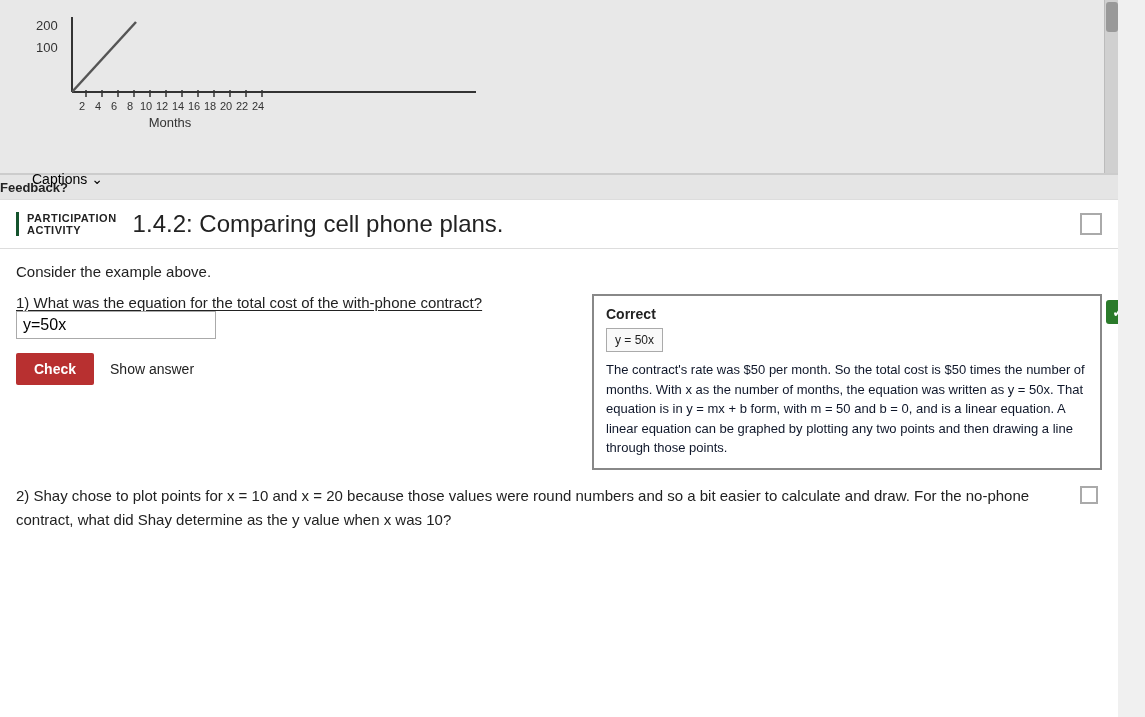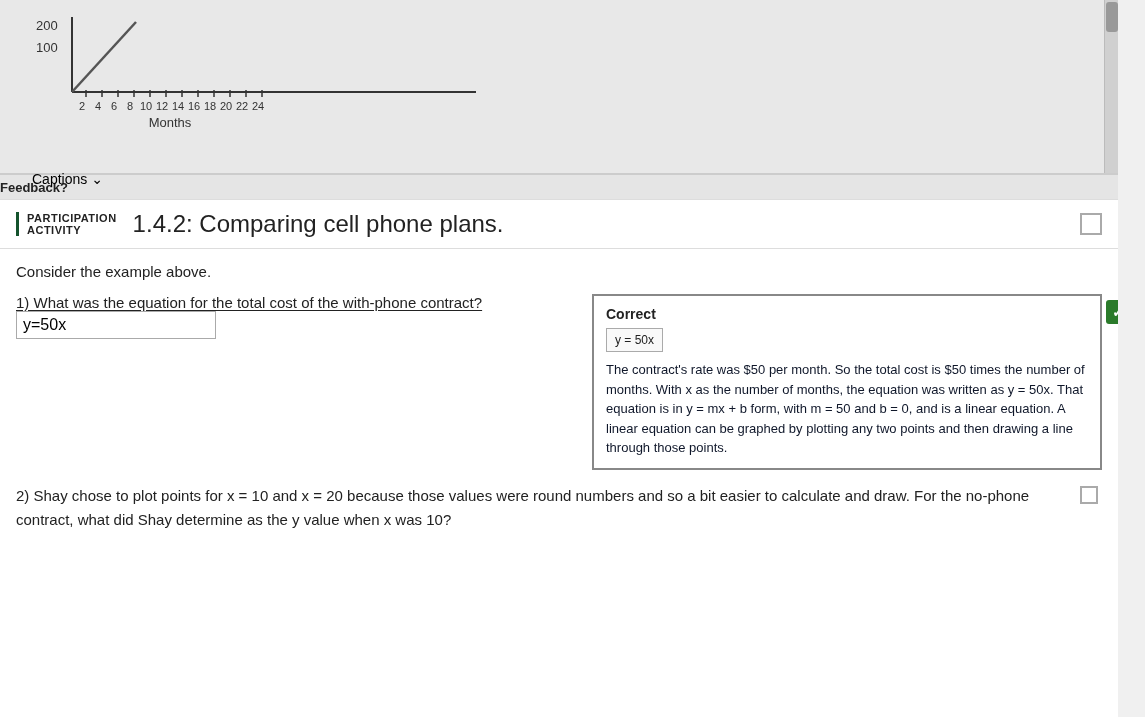--- a/index.html
+++ b/index.html
@@ -311,20 +311,24 @@
   </div>
 
   <div class="main-content">
     <div class="consider-text">Consider the example above.</div>
 
     <div class="question-block">
       <div class="question-row">
         <div class="question-left">
           <div class="question-text">1)  What was the equation for the total cost of the with-phone contract?</div>
           <input type="text" class="answer-input-box" value="y=50x" style="">
+          <div class="button-row">
+            <button class="check-button">Check</button>
+            <a class="show-answer-link">Show answer</a>
+          </div>
         </div>
 
         <div style="position:relative;border-radius:11px;">
           <div class="correct-panel">
             <div class="correct-label">Correct</div>
             <div class="correct-answer-box">y = 50x</div>
             <div class="correct-explanation">
               <p>The contract's rate was $50 per month. So the total cost is $50 times the number of months. With x as the number of months, the equation was written as y = 50x. That equation is in y = mx + b form, with m = 50 and b = 0, and is a linear equation. A linear equation can be graphed by plotting any two points and then drawing a line through those points.</p>
             </div>
           </div>

